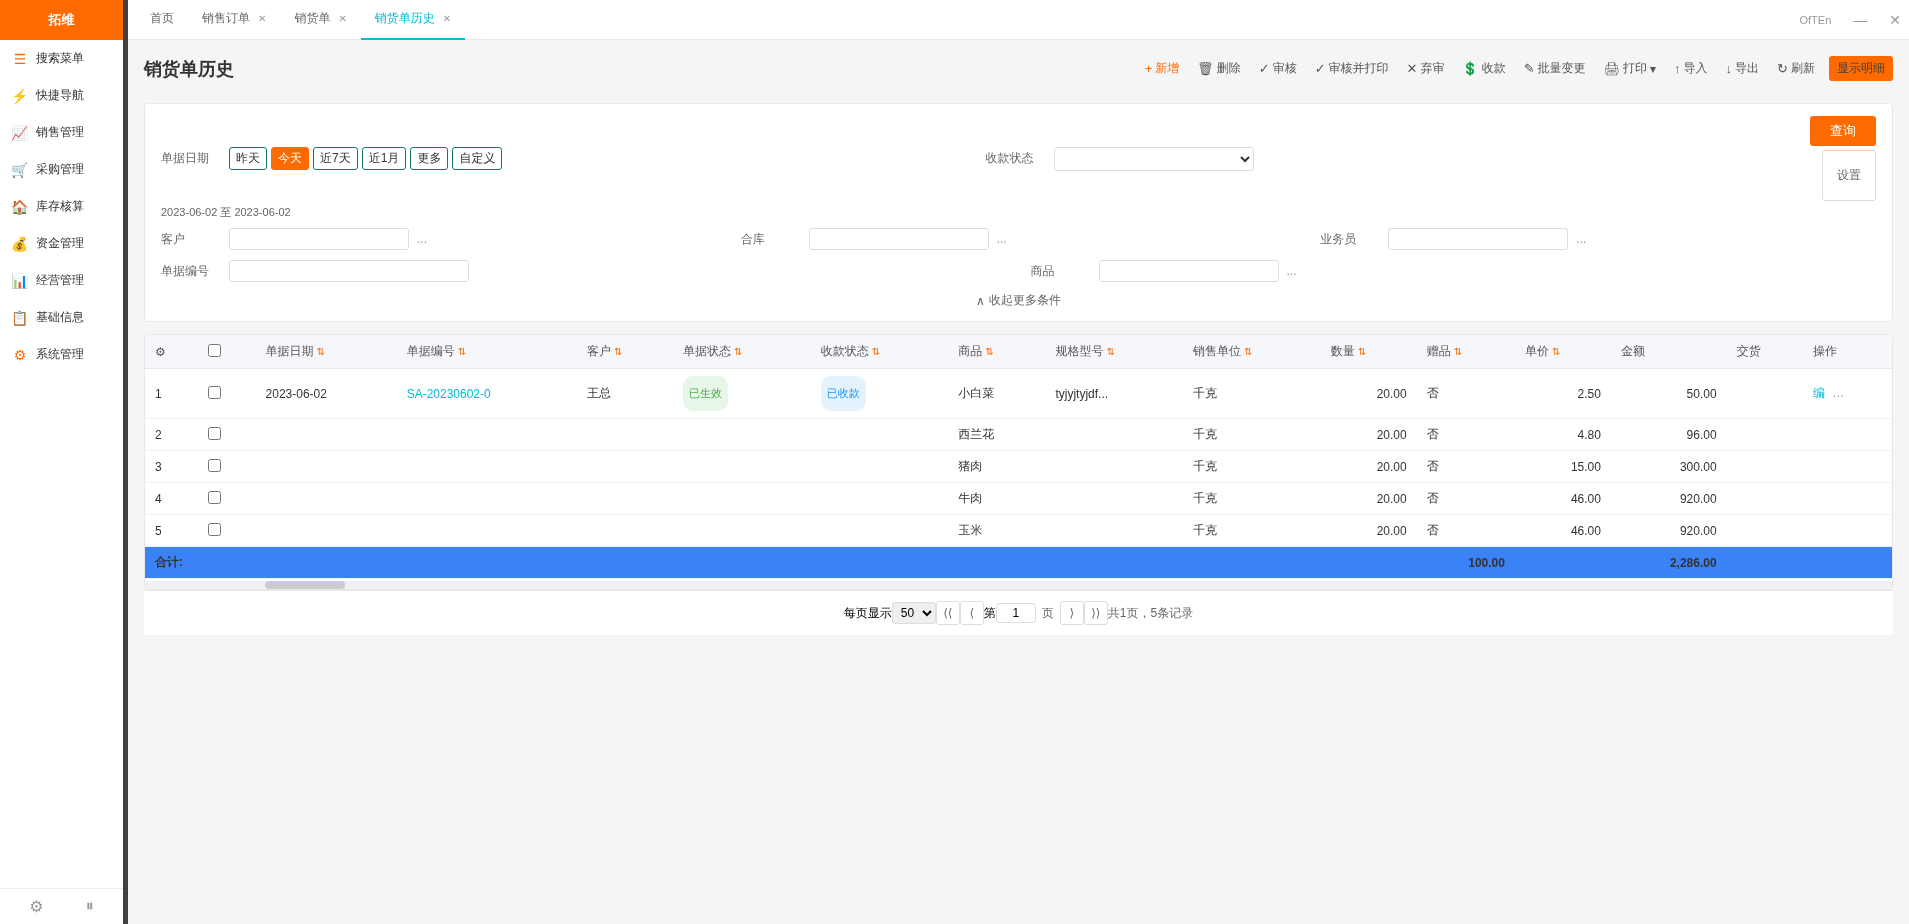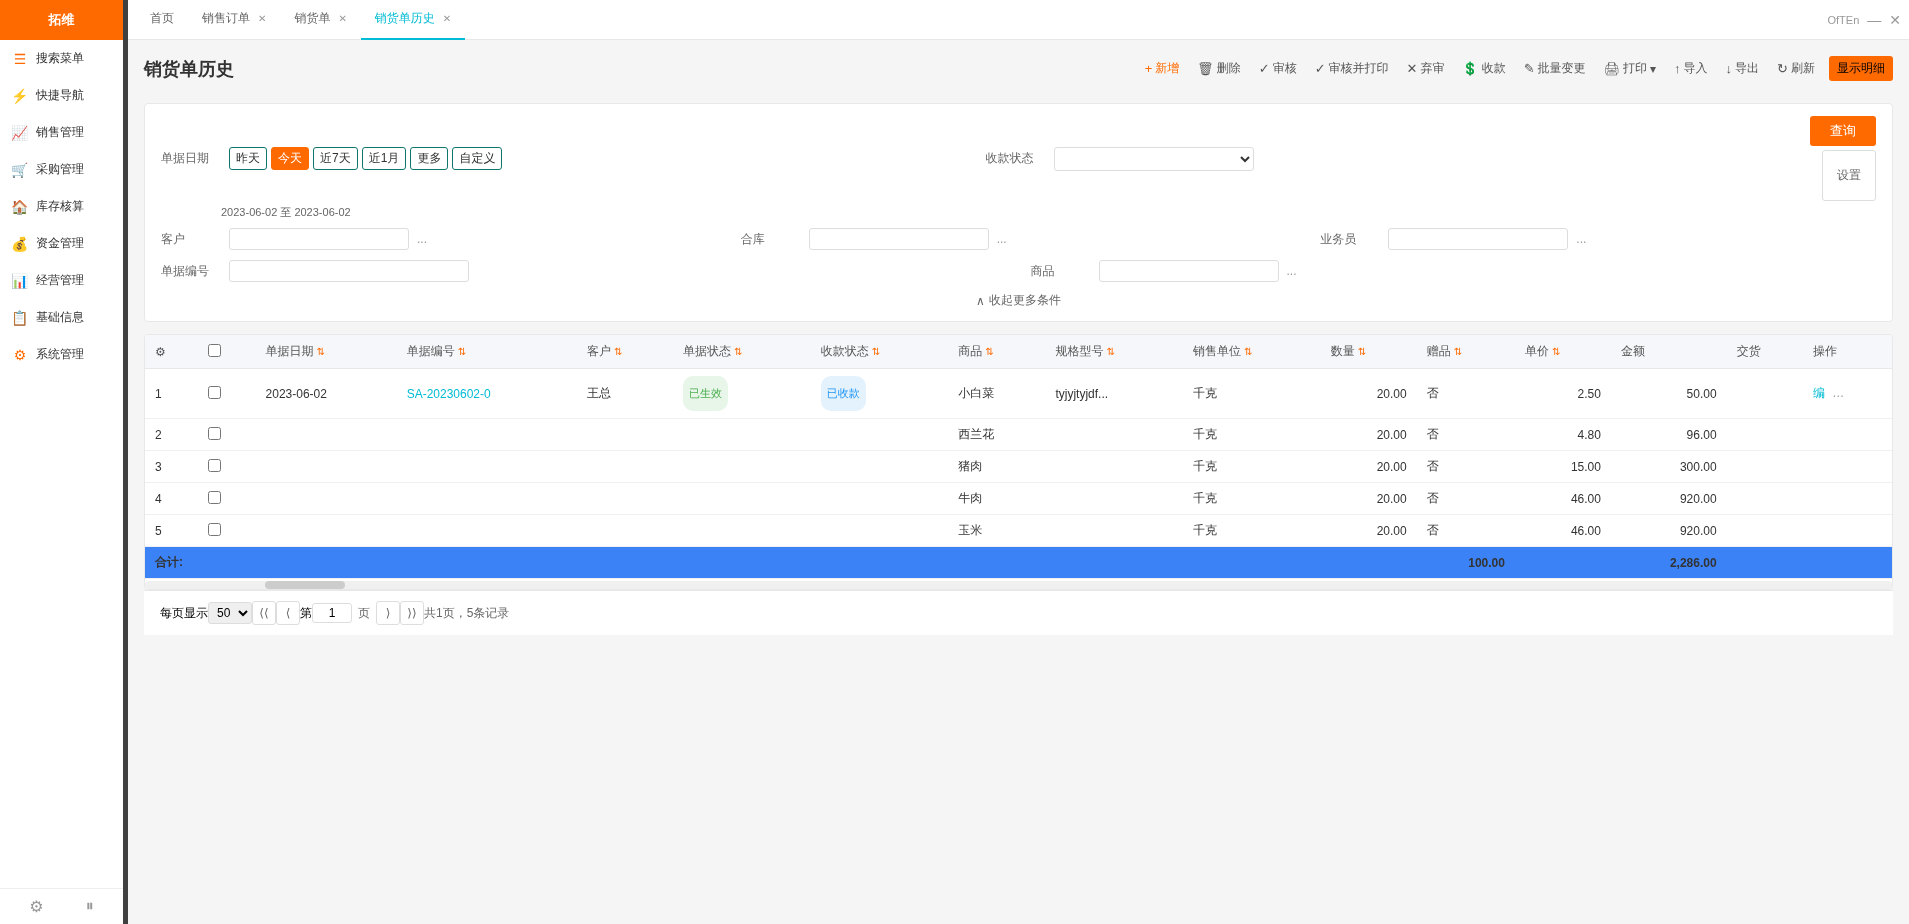--- a/index.html
+++ b/index.html
@@ -15,35 +15,35 @@
     
     
     .main { flex: 1; display: flex; flex-direction: column; overflow: hidden; }
     
     
     .tab-bar { display: flex; align-items: center; background: #fff; border-bottom: 1px solid #e8e8e8; height: 40px; padding: 0 8px; }
     .tab { display: flex; align-items: center; padding: 0 14px; height: 40px; cursor: pointer; color: #666; border-bottom: 2px solid transparent; gap: 4px; white-space: nowrap; font-size: 13px; }
     .tab.active { color: #00bcd4; border-bottom: 2px solid #00bcd4; }
     .tab .close-icon { font-size: 10px; color: #999; margin-left: 4px; }
     .tab-close-btn { cursor: pointer; }
-    .tab-bar-right { margin-left: auto; display: flex; align-items: center; gap: 8px; }
+    .tab-bar-right { margin-left: auto; display: flex; align-items: center; gap: 22px; }
     .minimize-btn, .close-window-btn { cursor: pointer; color: #999; font-size: 14px; }
     
     
     .content { flex: 1; overflow: auto; padding: 16px; }
     
     
     .page-title { font-size: 18px; font-weight: bold; color: #333; margin-bottom: 12px; }
     
     
     .toolbar { display: flex; align-items: center; gap: 10px; margin-bottom: 12px; flex-wrap: wrap; }
     .toolbar-btn { display: flex; align-items: center; gap: 3px; cursor: pointer; color: #555; font-size: 12px; padding: 2px 4px; }
     .toolbar-btn .btn-icon { font-size: 13px; }
     .toolbar-btn.orange { color: #ff6a00; }
-    .display-btn { background: #ff6a00; color: #000000; padding: 4px 8px; border-radius: 3px; cursor: pointer; font-size: 12px; }
+    .display-btn { background: #ff6a00; color: #404040; padding: 4px 8px; border-radius: 3px; cursor: pointer; font-size: 12px; }
     
     
     .filter-area { background: #fff; border: 1px solid #e8e8e8; border-radius: 4px; padding: 12px 16px; margin-bottom: 12px; }
     .filter-row { display: flex; align-items: center; gap: 24px; margin-bottom: 10px; flex-wrap: wrap; }
     .filter-label { color: #666; white-space: nowrap; min-width: 60px; }
     .filter-group { display: flex; align-items: center; gap: 8px; flex: 1; }
     .date-filter { display: flex; align-items: center; gap: 4px; }
     .date-btn { padding: 2px 6px; border: 1px solid #0f766e; border-radius: 3px; cursor: pointer; color: #333; background: #fff; }
     .date-btn.active { background: #ff6a00; color: #fff; border-color: #ff6a00; }
     .date-range { color: #666; font-size: 11px; }
@@ -67,21 +67,21 @@
     .status-active { background: #e8f5e9; color: #4caf50; }
     .status-paid { background: #e3f2fd; color: #2196f3; }
     .action-btn { color: #00bcd4; cursor: pointer; margin-right: 4px; }
     .action-icon { color: #999; cursor: pointer; }
     
     
     .summary-row { background: #3b82f6; }
     .summary-row td { font-weight: bold; }
     
     
-    .pagination { display: flex; align-items: center; justify-content: flex-start; padding: 10px 16px; background: #fff; border-top: 1px solid #e8e8e8; }
+    .pagination { display: flex; align-items: center; justify-content: center; padding: 10px 16px; background: #fff; border-top: 1px solid #e8e8e8; }
     .page-size-select { border: 1px solid #ddd; border-radius: 3px; padding: 2px 4px; }
     .page-btn { width: 24px; height: 24px; display: inline-flex; align-items: center; justify-content: center; border: 1px solid #ddd; border-radius: 3px; cursor: pointer; color: #666; background: #fff; }
     .page-input { width: 40px; border: 1px solid #ddd; border-radius: 3px; padding: 2px 4px; text-align: center; }
     .total-info { color: #666; }
 
     
     .h-scrollbar { height: 8px; background: #f0f0f0; margin-top: 2px; border-radius: 4px; position: relative; }
     .h-scrollbar-thumb { width: 80px; height: 8px; background: #ccc; border-radius: 4px; position: absolute; left: 120px; cursor: pointer; }
   </style>
 </head>
@@ -235,21 +235,21 @@
           <span class="filter-label">收款状态</span>
           <select class="filter-select"></select>
         </div>
 
         <div class="query-setting">
           <button class="query-btn">查询</button>
           <button class="setting-btn">设置</button>
         </div>
       </div>
 
-      <div style="margin-left: 60px; margin-top:-6px; margin-bottom:8px;">
+      <div style="margin-top:-6px; margin-bottom:8px;">
         <span class="date-range">2023-06-02 至 2023-06-02</span>
       </div>
 
       <div class="filter-row">
 
         <div class="filter-group">
           <span class="filter-label">客户</span>
           <input class="filter-input" type="text" style="">
           <span class="filter-ellipsis">...</span>
         </div>

